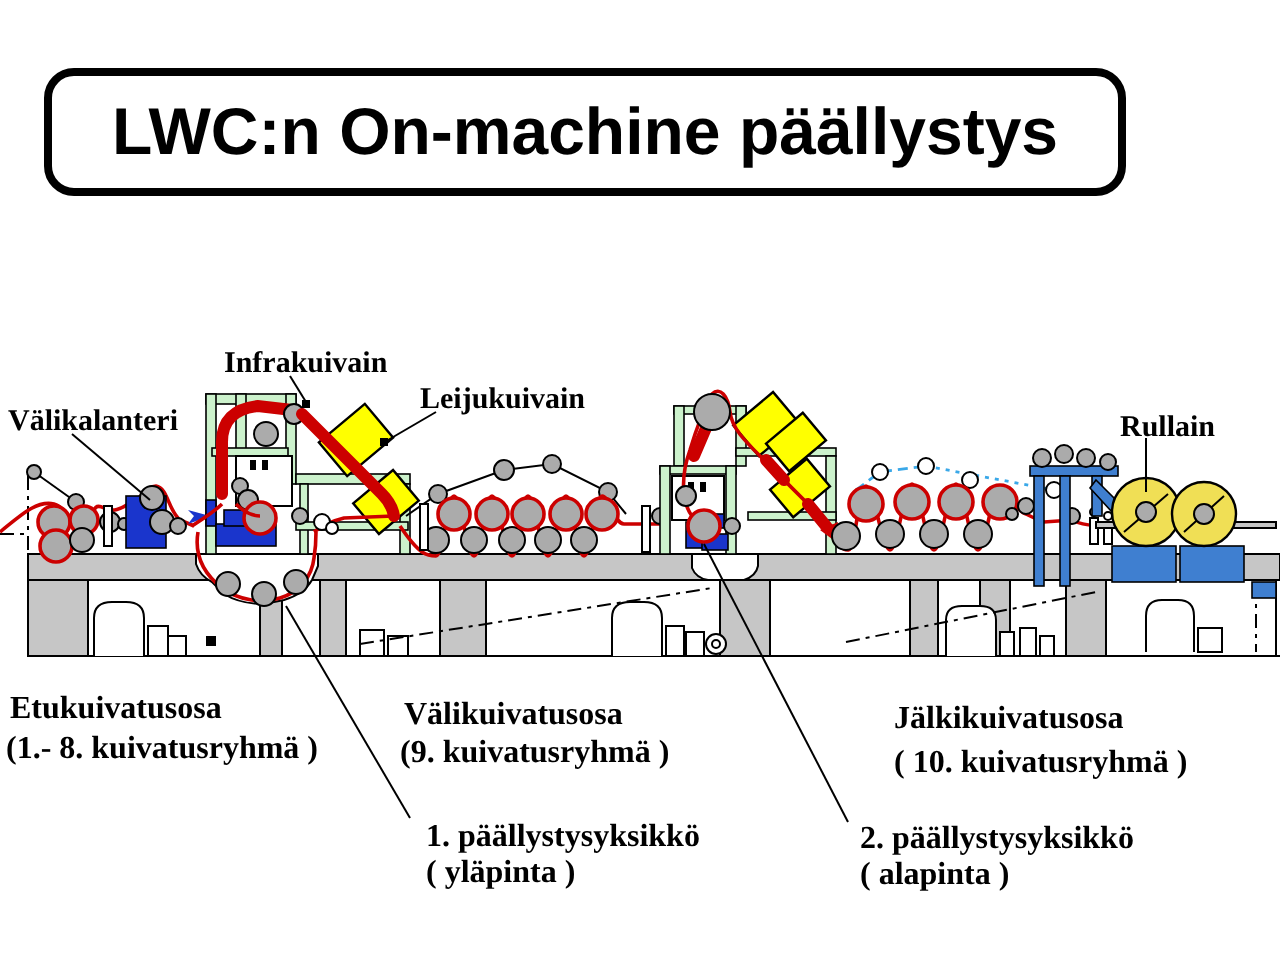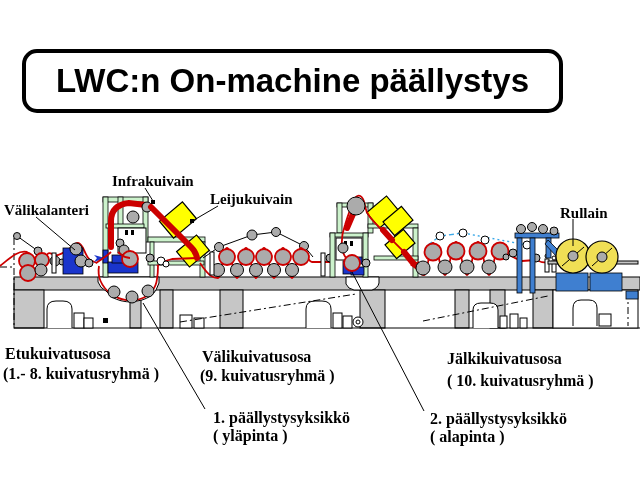--- a/index.html
+++ b/index.html
@@ -1,19 +1,19 @@
 <!DOCTYPE html>
 <html style="--web_red: #cc0000; --dryer_yellow: #ffff00; --reel_yellow: #f0df55; --frame_green: #ccf2cc; --calender_blue: #1a35cc; --reeler_blue: #3f7fd0; --machine_gray: #c6c6c6; --rope_cyan: #3aa8e8;"><head>
 <meta charset="utf-8">
 <style>
   html,body{margin:0;padding:0;background:#fff;}
   #page{position:relative;width:640px;height:480px;background:#fff;overflow:hidden;
         font-family:"Liberation Sans",sans-serif;}
   #title-box{position:absolute;left:22px;top:34px;width:541px;height:64px;box-sizing:border-box;
-             border:4px solid #000;border-radius:15px;display:flex;align-items:center;justify-content:center;margin-top:15px;}
+             border:4px solid #000;border-radius:15px;display:flex;align-items:center;justify-content:center;}
   #title-box .t{font-weight:bold;font-size:33px;letter-spacing:0px;color:#000;white-space:nowrap;}
   svg{position:absolute;left:0;top:0;}
   .thin{stroke:#000;fill:none;stroke-width:1;}
   .dashdot{stroke:#000;fill:none;stroke-width:1;stroke-dasharray:7 3 2 3;}
   .web{stroke:var(--web_red);fill:none;stroke-width:1.8;}
   .webthick{stroke:var(--web_red);fill:none;stroke-width:6;stroke-linecap:round;}
   .roll{fill:#ababab;stroke:#000;stroke-width:1;}
   .rollweb{fill:#ababab;stroke:var(--web_red);stroke-width:1.8;}
   .wroll{fill:#fff;stroke:#000;stroke-width:1;}
   .frame{fill:var(--frame_green);stroke:#000;stroke-width:0.8;}

